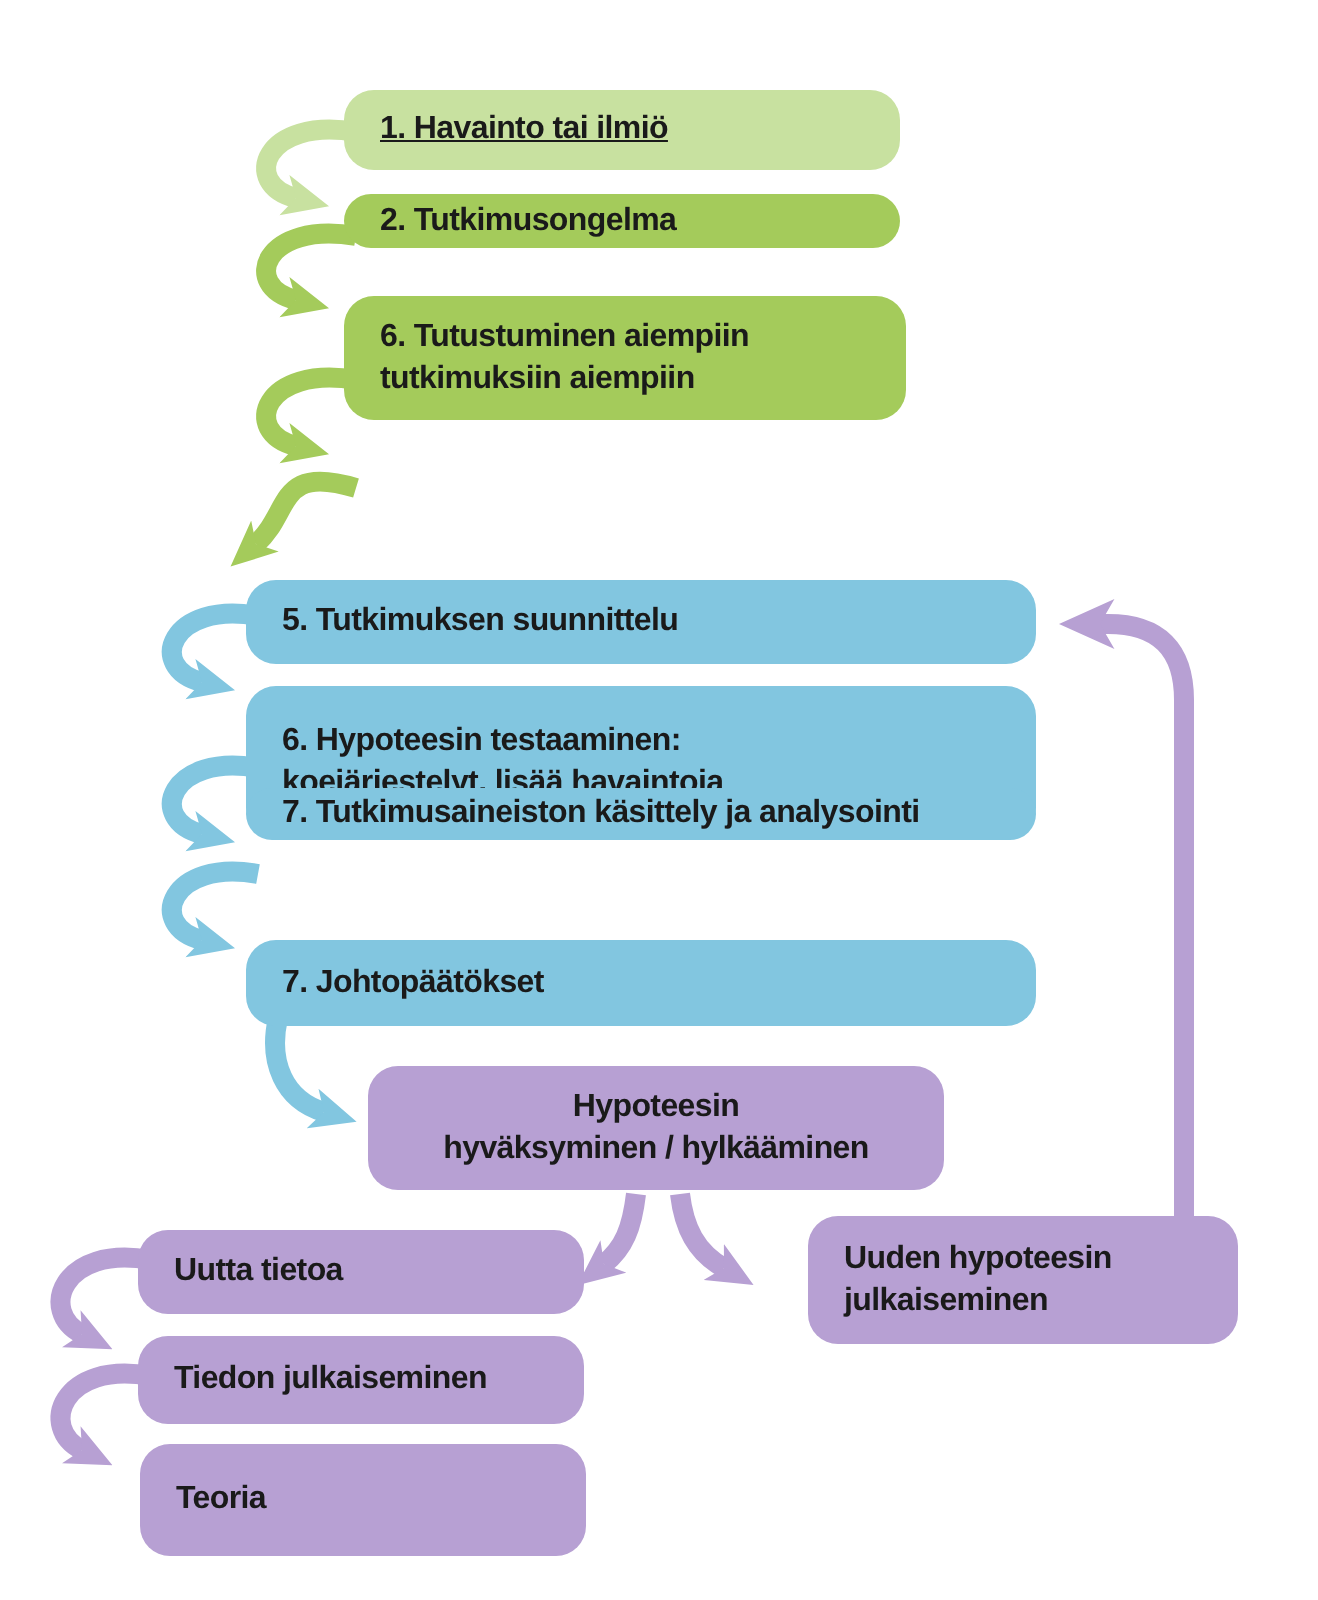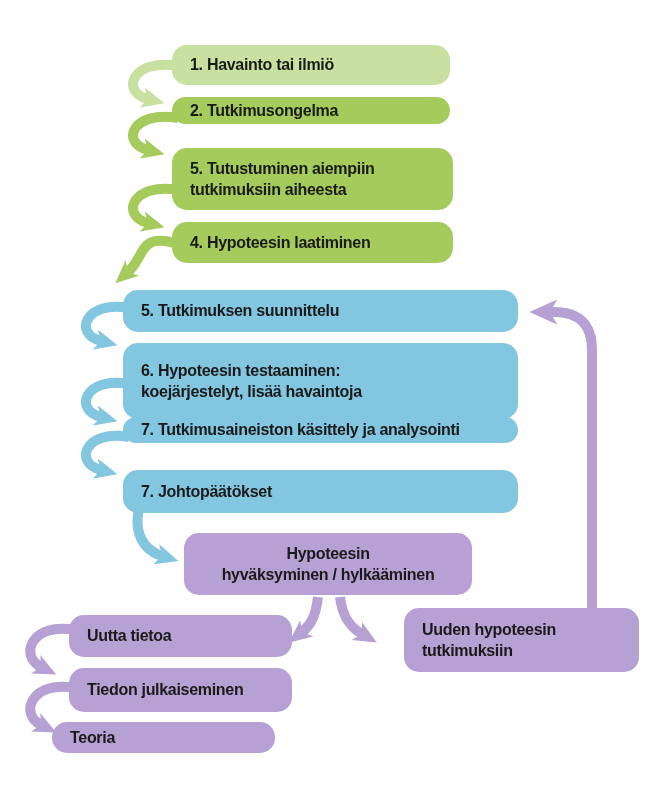--- a/index.html
+++ b/index.html
@@ -8,21 +8,21 @@
     font-family:"Liberation Sans","DejaVu Sans",sans-serif;overflow:hidden;
   }
   .arrow-layer{position:absolute;left:0;top:0;width:659px;height:800px;pointer-events:none;}
   .box{
     position:absolute;display:flex;flex-direction:column;justify-content:center;
     align-items:flex-start;border-radius:15px;color:var(--text,#1a1a1a);
     font-weight:bold;font-size:16px;line-height:1.32;letter-spacing:-0.3px;
     padding-left:18px;padding-right:6px;box-sizing:border-box;white-space:nowrap;
   }
   .box.center{align-items:center;padding-left:0;padding-right:0;text-align:center;}
-  .c-light-green{background:var(--light-green,#c8e1a0);}
+  .c-light-green{background:var(--light-green,#c8e1a0);text-decoration:underline;}
   .c-green{background:var(--green,#a4cb5b);}
   .c-blue{background:var(--blue,#82c6e0);text-align:right;}
   .c-purple{background:var(--purple,#b7a0d3);}
   .s-light-green{stroke:var(--light-green,#c8e1a0);}
   .s-green{stroke:var(--green,#a4cb5b);}
   .s-blue{stroke:var(--blue,#82c6e0);}
   .s-purple{stroke:var(--purple,#b7a0d3);}
   .f-light-green{fill:var(--light-green,#c8e1a0);}
   .f-green{fill:var(--green,#a4cb5b);}
   .f-blue{fill:var(--blue,#82c6e0);}
@@ -70,60 +70,57 @@
 
   <div class="box c-light-green" style="left:172px;top:45px;width:278px;height:40px">
     <span>1. Havainto tai ilmiö</span>
   </div>
 
   <div class="box c-green" style="left:172px;top:97px;width:278px;height:27px">
     <span>2. Tutkimusongelma</span>
   </div>
 
   <div class="box c-green" style="left:172px;top:148px;width:281px;height:62px">
-    <span>5. Tutustuminen aiempiin</span>
-    <span>tutkimuksiin aiheesta</span>
+    <span>6. Tutustuminen aiempiin</span>
+    <span>tutkimuksiin aiempiin</span>
   </div>
 
-  <div class="box c-green" style="left:172px;top:222px;width:281px;height:41px">
-    <span>4. Hypoteesin laatiminen</span>
-  </div>
 
   <div class="box c-blue" style="left:123px;top:290px;width:395px;height:42px">
     <span>5. Tutkimuksen suunnittelu</span>
   </div>
 
   <div class="box c-blue" style="left:123px;top:343px;width:395px;height:76px">
     <span>6. Hypoteesin testaaminen:</span>
     <span>koejärjestelyt, lisää havaintoja</span>
   </div>
 
-  <div class="box c-blue" style="left:123px;top:417px;width:395px;height:26px">
+  <div class="box c-blue" style="left:123px;top:394px;width:395px;height:26px">
     <span>7. Tutkimusaineiston käsittely ja analysointi</span>
   </div>
 
   <div class="box c-blue" style="left:123px;top:470px;width:395px;height:43px">
     <span>7. Johtopäätökset</span>
   </div>
 
   <div class="box c-purple" style="left:69px;top:615px;width:223px;height:42px">
     <span>Uutta tietoa</span>
   </div>
 
   <div class="box c-purple center" style="left:184px;top:533px;width:288px;height:62px">
     <span>Hypoteesin</span>
     <span>hyväksyminen / hylkääminen</span>
   </div>
 
   <div class="box c-purple" style="left:69px;top:668px;width:223px;height:44px">
     <span>Tiedon julkaiseminen</span>
   </div>
 
-  <div class="box c-purple" style="left:52px;top:722px;width:223px;height:31px">
+  <div class="box c-purple" style="left:70px;top:722px;width:223px;height:56px">
     <span>Teoria</span>
   </div>
 
-  <div class="box c-purple" style="left:404px;top:608px;width:235px;height:64px">
+  <div class="box c-purple" style="left:404px;top:608px;width:215px;height:64px">
     <span>Uuden hypoteesin</span>
-    <span>tutkimuksiin</span>
+    <span>julkaiseminen</span>
   </div>
 
 </div>
 
 </body></html>

